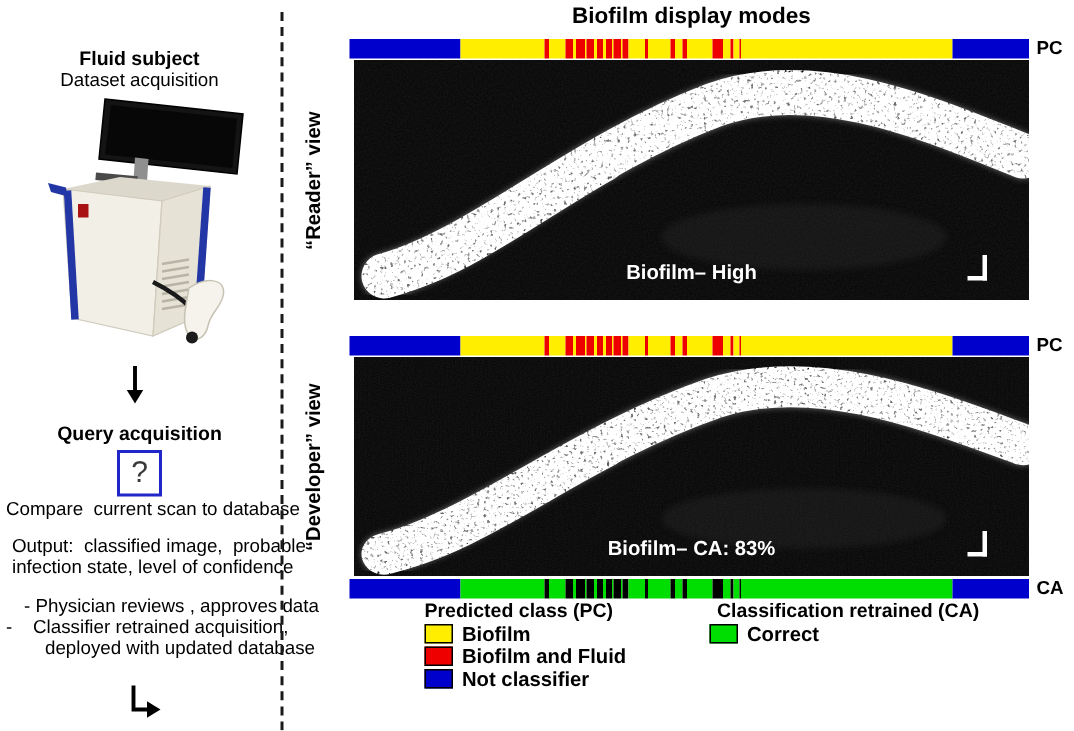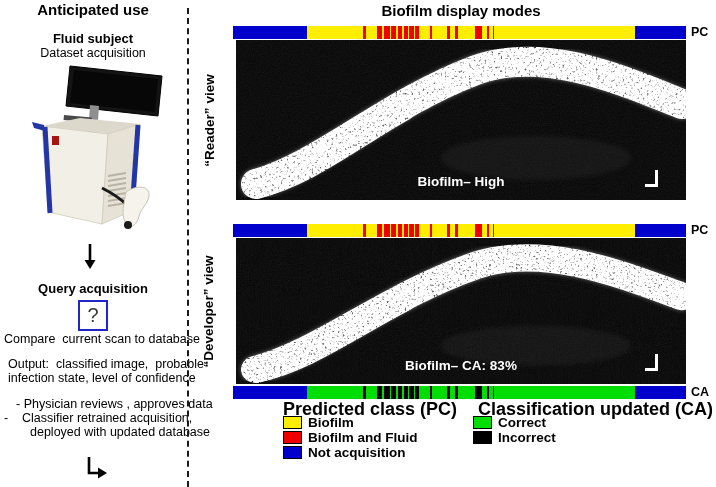--- a/index.html
+++ b/index.html
@@ -41,34 +41,33 @@
   .img1{top:40px;height:160px;}
   .img2{top:238px;height:146px;}
   .usimg svg{display:block;width:100%;height:100%;}
   .ovl{position:absolute;left:0;right:0;bottom:11px;text-align:center;color:#fff;
        font-size:13.5px;font-weight:bold;white-space:pre;}
   .corner{position:absolute;right:28px;bottom:13px;width:10px;height:14px;
           border-right:3px solid #fff;border-bottom:3px solid #fff;}
   .legend{position:absolute;}
   .legend-pc{left:283px;top:399px;}
   .legend-ca{left:473px;top:399px;}
-  .legend-title{font-size:18px;font-weight:bold;height:16px;}
+  .legend-title{font-size:13px;font-weight:bold;height:16px;}
   .legend-ca .legend-title{margin-left:5px;}
   .legend-item{display:flex;align-items:center;height:15px;}
   .swatch{width:17px;height:11px;border:1px solid #000;margin-right:6px;flex:0 0 auto;}
   .legend-label{font-size:13.5px;font-weight:bold;white-space:nowrap;}
   .arrow-down{left:83px;top:243px;}
   .arrow-return{left:83px;top:456px;}
 </style>
 </head>
 <body>
 
 <div class="canvas">
 
-  <div class="lt bold ctr left-title">Anticipated use</div>
   <div class="lt bold ctr scan">Fluid subject</div>
   <div class="lt ctr acq">Dataset acquisition</div>
 
   <div class="abs device">
     <svg viewBox="0 0 136 168">
       <polygon points="42,2 134,12 130,52 38,42" fill="#141414" stroke="#000" stroke-width="1"></polygon>
       <polygon points="46,6 130,15 127,48 42,39" fill="#070707"></polygon>
       <polygon points="62,41 71,42 69,72 60,71" fill="#8f8f8f"></polygon>
       <rect x="36" y="51" width="28" height="5" fill="#4a4a4a" transform="rotate(5 36 51)"></rect>
       <polygon points="14,62 80,70 112,60 52,54" fill="#dcd8cb"></polygon>
@@ -305,31 +304,27 @@
         <div class="legend-item">
           <span class="swatch" style="background: rgb(255, 238, 0);"></span>
           <span class="legend-label">Biofilm</span>
         </div>
         <div class="legend-item">
           <span class="swatch" style="background: rgb(238, 0, 0);"></span>
           <span class="legend-label">Biofilm and Fluid</span>
         </div>
         <div class="legend-item">
           <span class="swatch" style="background: rgb(0, 0, 204);"></span>
-          <span class="legend-label">Not acquisition</span>
+          <span class="legend-label">Not classifier</span>
         </div>
       </div>
   </div>
   <div class="legend legend-ca">
-    <div class="legend-title">Classification updated (CA)</div>
+    <div class="legend-title">Classification retrained (CA)</div>
     <div>
         <div class="legend-item">
           <span class="swatch" style="background: rgb(0, 221, 0);"></span>
           <span class="legend-label">Correct</span>
         </div>
-        <div class="legend-item">
-          <span class="swatch" style="background: rgb(0, 0, 0);"></span>
-          <span class="legend-label">Incorrect</span>
-        </div>
       </div>
   </div>
 
 </div>
 
 </body></html>

